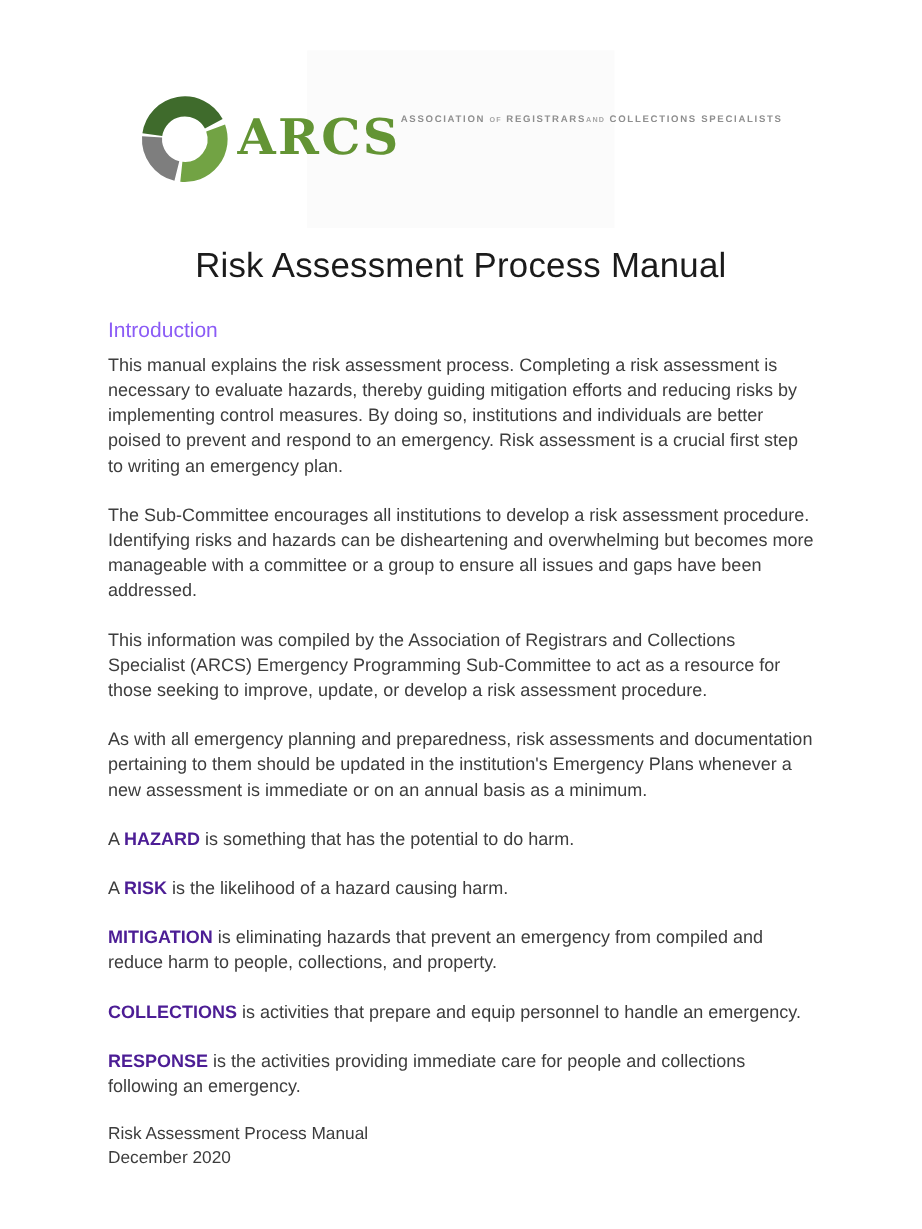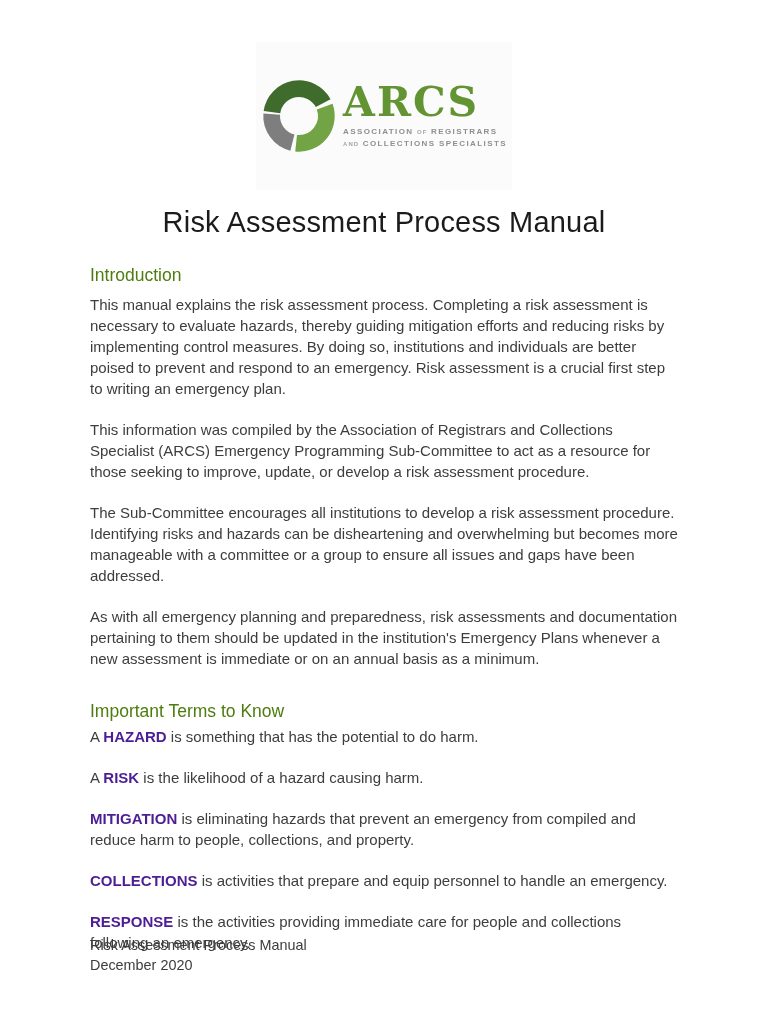--- a/index.html
+++ b/index.html
@@ -14,21 +14,21 @@
   }
   
   .logo-block{
     width:256px;height:148px;
     margin:42px auto 0 auto;
     background:#fbfbfb;
     display:flex;align-items:center;justify-content:center;
     gap:6px;
   }
   .logo-mark{width:76px;height:78px;flex:0 0 auto;}
-  .brand-col{display:flex;flex-direction:column;align-items:flex-start;}
+  .brand-col{display:flex;flex-direction:row;align-items:flex-start;}
   .brand{
     font-family:"DejaVu Serif","Liberation Serif",serif;
     font-weight:700;
     font-size:41px;line-height:1;
     letter-spacing:2px;
     color:#639434;
     margin-bottom:3px;
   }
   .tagline{
     font-size:8px;font-weight:700;
@@ -43,21 +43,21 @@
     margin:16px 0 0 0;
     text-align:center;
     font-size:29px;
     font-weight:400;
     color:#1b1b1b;
     letter-spacing:0.2px;
   }
   
   .content{margin:0 90px;}
   .h2{
-    color:#4d7c0f;
+    color:#8b5cf6;
     font-size:17.5px;
     font-weight:400;
     margin:26px 0 8px 0;
   }
   .h2.terms-heading{margin-top:32px;margin-bottom:4px;}
   .para{
     font-size:15px;
     line-height:21px;
     margin:0 0 20px 0;
     color:#3d3d3d;
@@ -88,25 +88,24 @@
       <div class="tagline"><span class="tiny">AND</span> <span>COLLECTIONS SPECIALISTS</span></div>
     </div>
   </div>
 
   <h1 class="doc-title">Risk Assessment Process Manual</h1>
 
   <div class="content">
 
     <h2 class="h2">Introduction</h2>
     <p class="para">This manual explains the risk assessment process. Completing a risk assessment is necessary to evaluate hazards, thereby guiding mitigation efforts and reducing risks by implementing control measures. By doing so, institutions and individuals are better poised to prevent and respond to an emergency. Risk assessment is a crucial first step to writing an emergency plan.</p>
+    <p class="para">The Sub-Committee encourages all institutions to develop a risk assessment procedure. Identifying risks and hazards can be disheartening and overwhelming but becomes more manageable with a committee or a group to ensure all issues and gaps have been addressed.</p>
     <p class="para">This information was compiled by the Association of Registrars and Collections Specialist (ARCS) Emergency Programming Sub-Committee to act as a resource for those seeking to improve, update, or develop a risk assessment procedure.</p>
-    <p class="para">The Sub-Committee encourages all institutions to develop a risk assessment procedure. Identifying risks and hazards can be disheartening and overwhelming but becomes more manageable with a committee or a group to ensure all issues and gaps have been addressed.</p>
     <p class="para">As with all emergency planning and preparedness, risk assessments and documentation pertaining to them should be updated in the institution's Emergency Plans whenever a new assessment is immediate or on an annual basis as a minimum.</p>
 
-    <h2 class="h2 terms-heading">Important Terms to Know</h2>
 
     <p class="para term-item"><span>A </span><b>HAZARD</b><span> is something that has the potential to do harm.</span></p>
 
     <p class="para term-item"><span>A </span><b>RISK</b><span> is the likelihood of a hazard causing harm.</span></p>
 
     <p class="para term-item"><span></span><b>MITIGATION</b><span> is eliminating hazards that prevent an emergency from compiled and reduce harm to people, collections, and property.</span></p>
 
     <p class="para term-item"><span></span><b>COLLECTIONS</b><span> is activities that prepare and equip personnel to handle an emergency.</span></p>
 
     <p class="para term-item"><span></span><b>RESPONSE</b><span> is the activities providing immediate care for people and collections following an emergency.</span></p>

